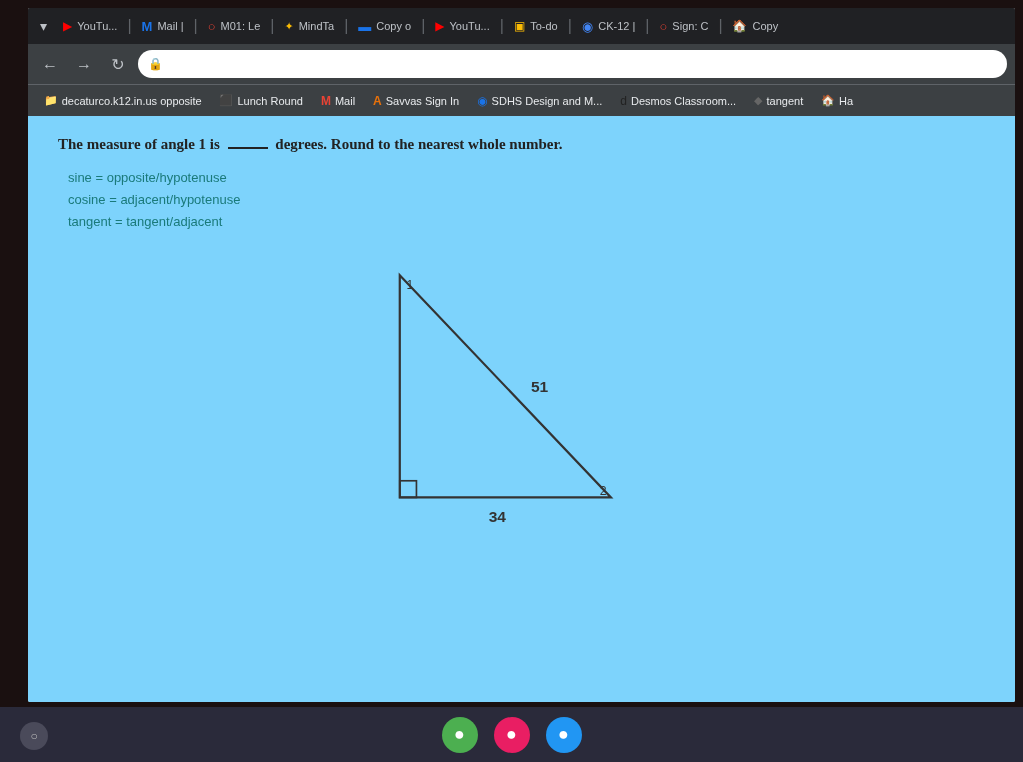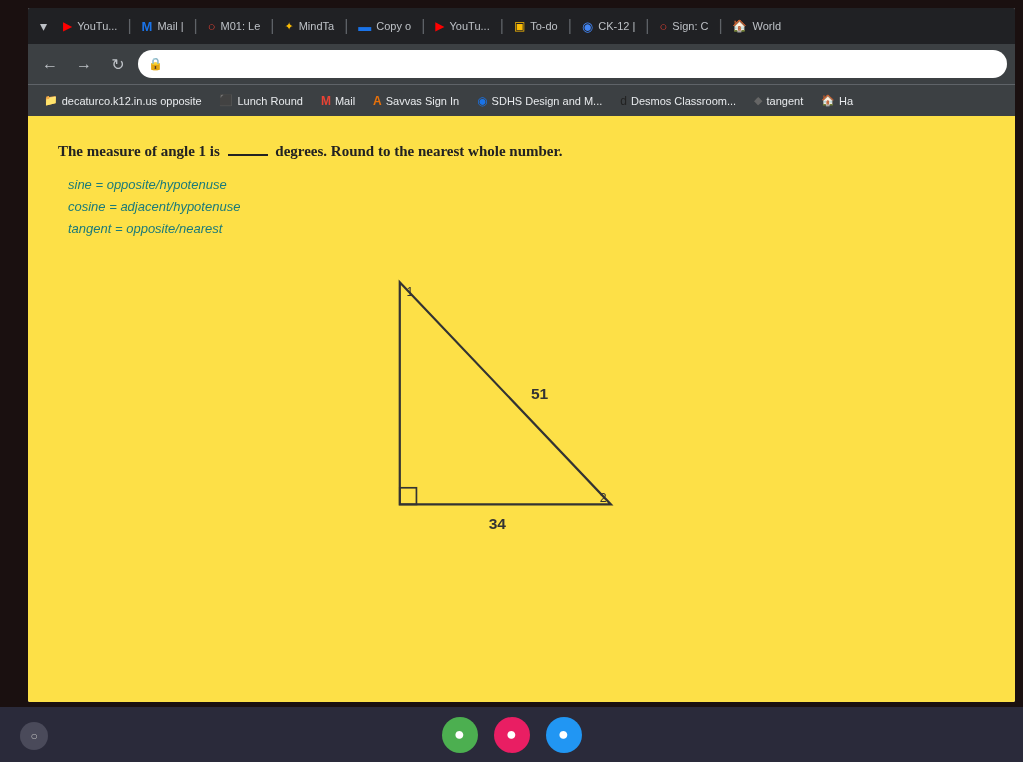--- a/index.html
+++ b/index.html
@@ -136,22 +136,22 @@
       font-size: 11px;
       color: #e8eaed;
       cursor: pointer;
       gap: 4px;
       white-space: nowrap;
     }
 
     
     .page-content {
       flex: 1;
-      background: #fde047;
-      padding: 27px 30px;
+      background: #7dd3fc;
+      padding: 20px 30px;
       overflow: auto;
     }
 
     .question-text {
       font-size: 15px;
       font-weight: bold;
       color: #222;
       margin-bottom: 14px;
       font-family: Georgia, serif;
     }
@@ -165,21 +165,20 @@
 
     .trig-hints {
       margin-left: 10px;
       margin-bottom: 20px;
     }
 
     .trig-line {
       font-size: 13px;
       color: #1a7a7a;
       line-height: 1.7;
-      font-style: italic;
     }
 
     
     .diagram-container {
       display: flex;
       justify-content: center;
       margin-top: 10px;
     }
 
     .triangle-svg {
@@ -301,21 +300,21 @@
         <span class="tab-separator">|</span>
 
         <div class="tab">
           <span style="color:#ea4335; font-size:13px;">○</span>
           <span>Sign: C</span>
         </div>
         <span class="tab-separator">|</span>
 
         <div class="tab">
           <span style="color:#e8710a; font-size:12px;">🏠</span>
-          <span>World</span>
+          <span>Copy</span>
         </div>
       </div>
 
       <div class="omnibox-bar">
         <div class="nav-btn">←</div>
         <div class="nav-btn">→</div>
         <div class="nav-btn">↻</div>
 
         <div class="address-bar">
           <span class="address-icon">🔒</span>
@@ -362,21 +361,21 @@
 
       <div class="question-text">
         <span>The measure of angle 1 is</span>
         <span class="blank"></span>
         <span>degrees. Round to the nearest whole number.</span>
       </div>
 
       <div class="trig-hints">
         <div class="trig-line">sine = opposite/hypotenuse</div>
         <div class="trig-line">cosine = adjacent/hypotenuse</div>
-        <div class="trig-line">tangent = opposite/nearest</div>
+        <div class="trig-line">tangent = tangent/adjacent</div>
       </div>
 
       <div class="diagram-container">
         <svg class="triangle-svg" viewBox="0 0 280 270" xmlns="http://www.w3.org/2000/svg">
 
           <polygon points="30,20 30,220 220,220" fill="none" stroke="#333" stroke-width="2"></polygon>
 
           <rect x="30" y="205" width="15" height="15" fill="none" stroke="#333" stroke-width="1.5"></rect>
 
           <text x="36" y="32" font-size="11" font-family="Arial" fill="#333">1</text>

